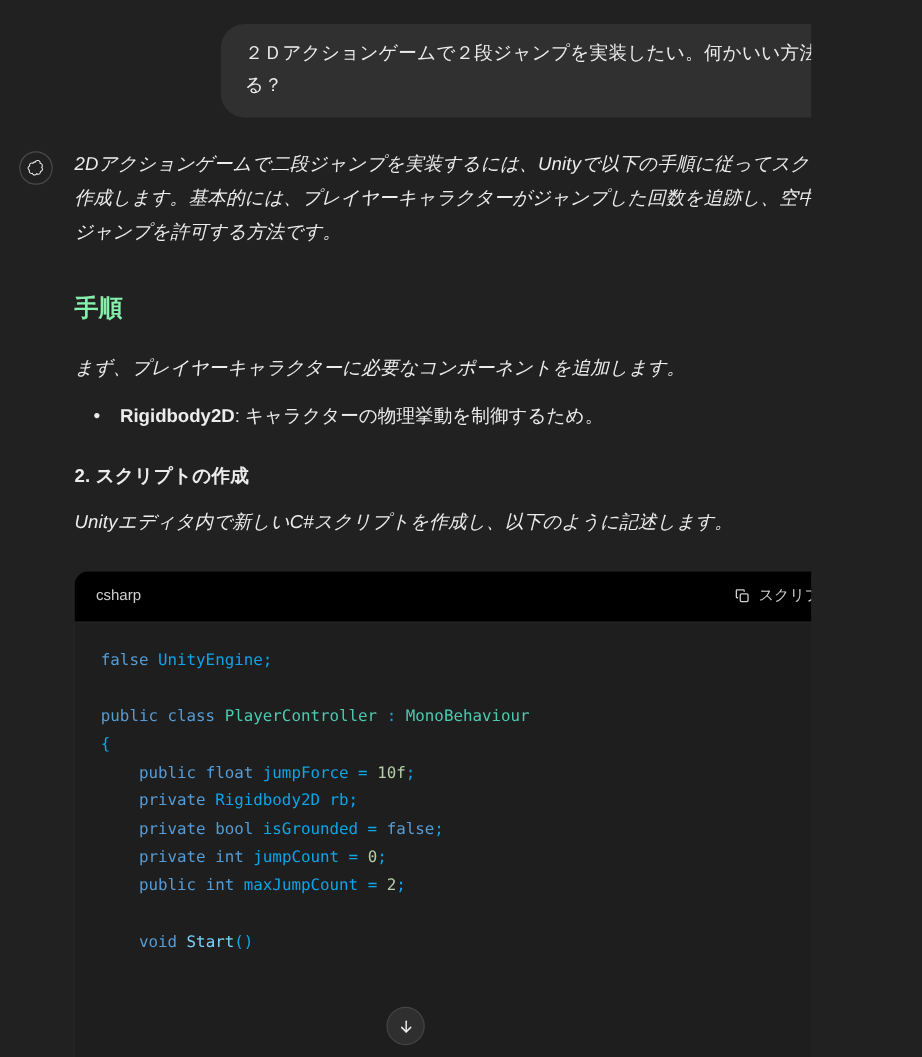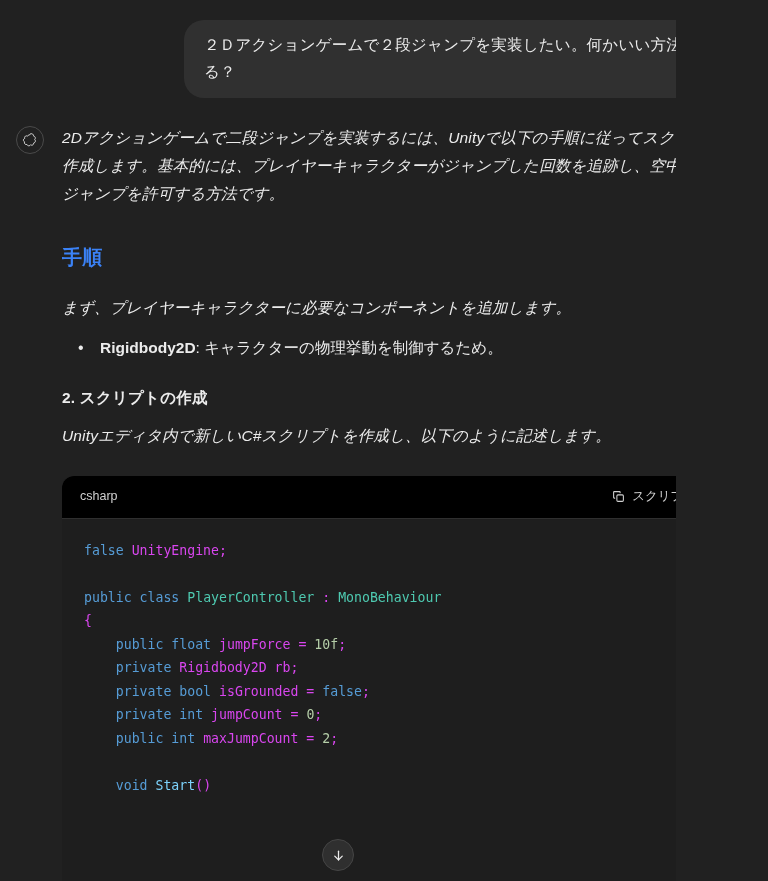--- a/index.html
+++ b/index.html
@@ -75,21 +75,21 @@
   }
   .assistant-content p {
     margin: 0 0 6px 0;
     letter-spacing: 0.15px;
   }
 
   h2.section-heading {
     font-size: 20px;
     font-weight: 700;
     margin: 30px 0 18px 0;
-    color: #3b82f6;
+    color: #86efac;
     letter-spacing: 0.3px;
   }
   h3.step-heading {
     font-size: 15.5px;
     font-weight: 700;
     margin: 22px 0 10px 0;
     color: #ececec;
     letter-spacing: 0.2px;
   }
   .body-text {
@@ -161,21 +161,21 @@
     overflow: hidden;
     color: #e6e6e6;
     padding-left: 22px;
   }
 
   .k-kw    { color: #569cd6; }   
   .k-cls   { color: #4ec9b0; }
   .k-fn    { color: #7dd3fc; }
   .k-num   { color: #b5cea8; }
   .k-lit   { color: #569cd6; }
-  .k-plain { color: #d946ef; }
+  .k-plain { color: #0ea5e9; }
 
   
   .scroll-btn {
     position: absolute;
     left: 50%;
     transform: translateX(-50%);
     bottom: 10px;
     width: 30px;
     height: 30px;
     border-radius: 50%;

